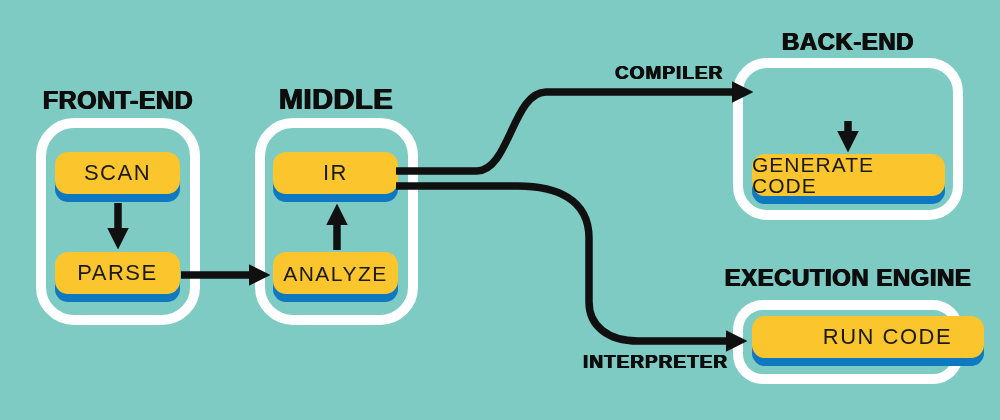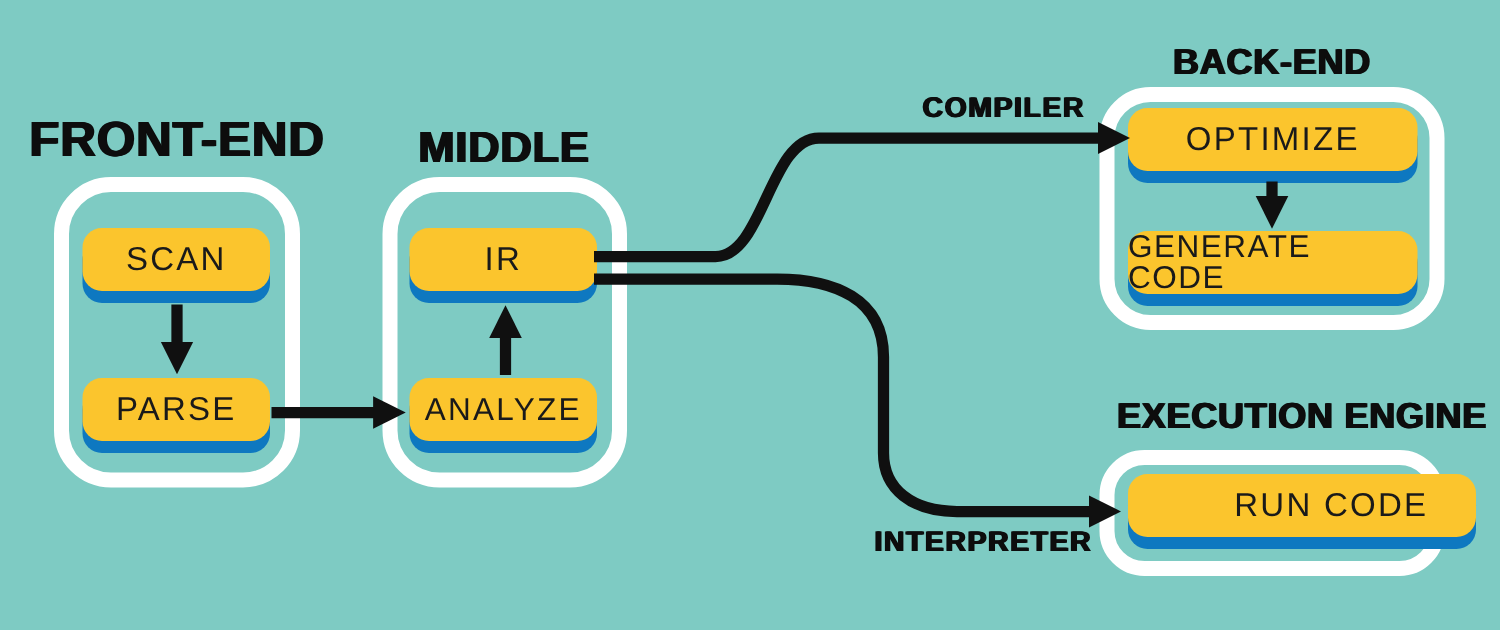--- a/index.html
+++ b/index.html
@@ -29,24 +29,24 @@
     position:absolute;
     transform:translateX(-50%);
     white-space:nowrap;
     font-weight:800;
     color:#0D0D0D;
     letter-spacing:0.5px;
     text-shadow:0.7px 0 currentColor,-0.7px 0 currentColor;
     z-index:2;
     line-height:1;
   }
-  .t-front{left:118px;top:76px;font-size:33px;}
+  .t-front{left:118px;top:88px;font-size:25px;}
   .t-middle{left:336px;top:85px;font-size:29px;}
   .t-back{left:848px;top:30px;font-size:24px;}
-  .t-exec{left:848px;top:266px;font-size:24px;margin-left:20px;}
+  .t-exec{left:848px;top:266px;font-size:24px;}
 
   
   .pbox{
     position:absolute;
     background:#FBC52D;
     border-radius:13px;
     box-shadow:0 8px 0 #0E78C0;
     display:flex;align-items:center;justify-content:center;
     color:#1A1A1A;
     font-size:22px;
@@ -100,23 +100,20 @@
   </div>
   <div class="pbox b-parse">
     <span>PARSE</span>
   </div>
   <div class="pbox b-analyze">
     <span>ANALYZE</span>
   </div>
   <div class="pbox b-ir">
     <span>IR</span>
   </div>
-  <div class="pbox b-optimize">
-    <span>OPTIMIZE</span>
-  </div>
   <div class="pbox b-generate">
     <span>GENERATE CODE</span>
   </div>
   <div class="pbox b-run">
     <span>RUN CODE</span>
   </div>
 
   <svg class="connectors" width="1000" height="420" viewBox="0 0 1000 420">
     <defs>
       <marker id="ah" viewBox="0 0 10 10" refX="1.5" refY="5" markerWidth="2.9" markerHeight="3.3" orient="auto">

